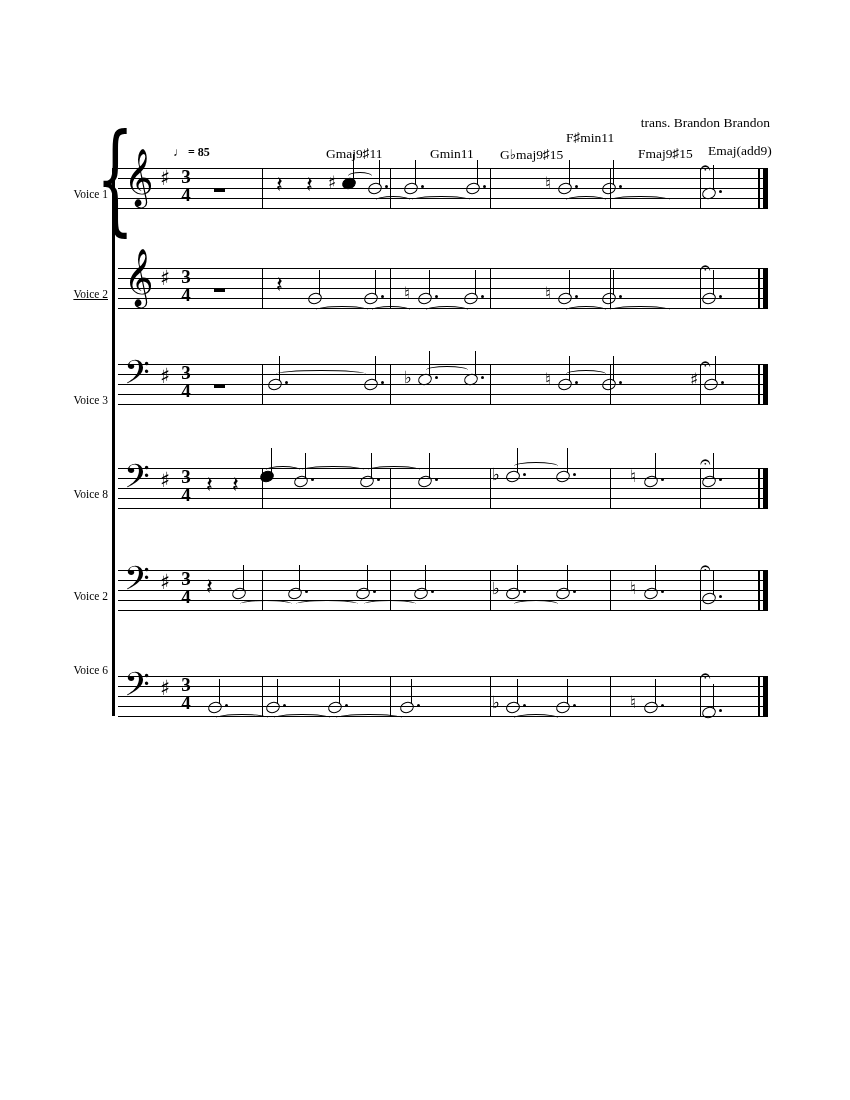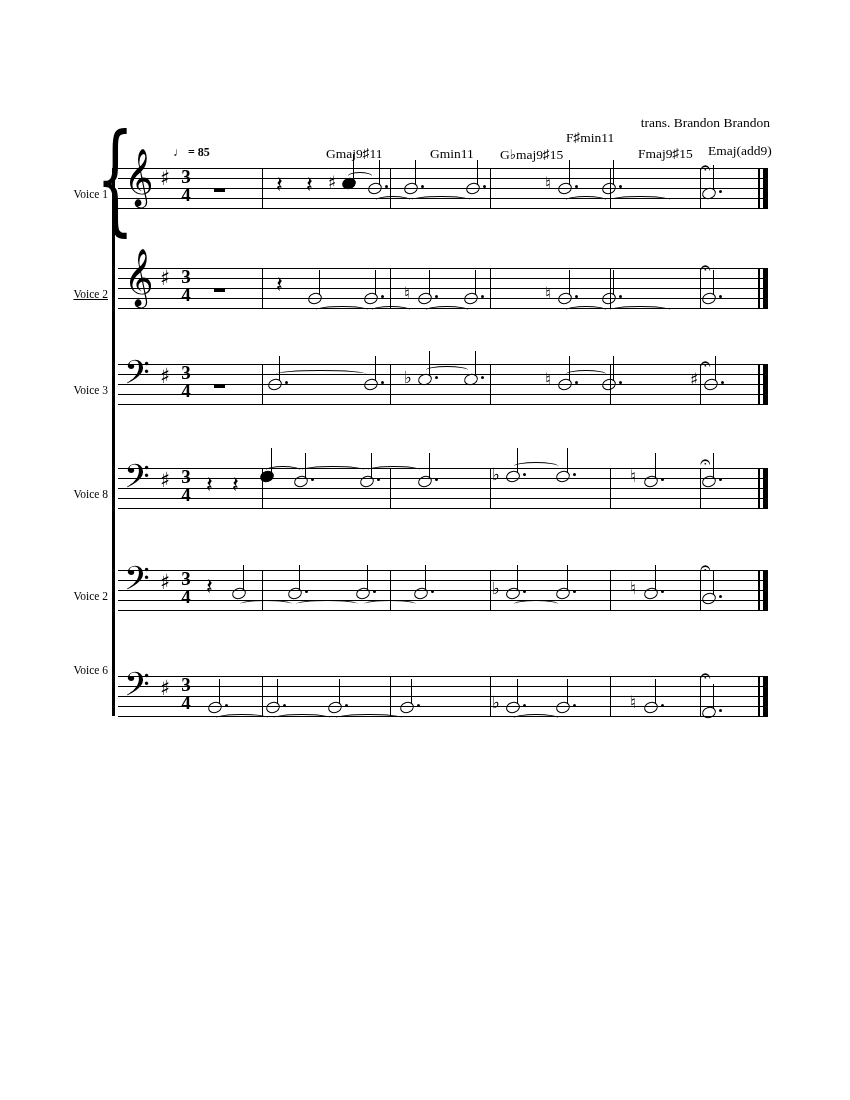--- a/index.html
+++ b/index.html
@@ -329,21 +329,21 @@
     <div class="barline" style="left:262px; top:268px; height:41px;"></div>
     <div class="barline" style="left:390px; top:268px; height:41px;"></div>
     <div class="barline" style="left:490px; top:268px; height:41px;"></div>
     <div class="barline" style="left:610px; top:268px; height:41px;"></div>
     <div class="barline" style="left:700px; top:268px; height:41px;"></div>
     <div class="endbar-thin" style="left:758px; top:268px; height:41px;"></div>
     <div class="endbar-thick" style="left:763px; top:268px; height:41px;"></div>
   </div>
 
   <div class="system">
-    <div class="voice-label" style="top:384px;font-family:Liberation Serif, serif;">Voice 3</div>
+    <div class="voice-label" style="top:394px;font-family:Liberation Serif, serif;">Voice 3</div>
     <div class="staff" style="top:364px;">
       <div class="line l0"></div>
       <div class="line l1"></div>
       <div class="line l2"></div>
       <div class="line l3"></div>
       <div class="line l4"></div>
     </div>
     <div class="clef bass" style="left:124px; top:356px;">𝄢</div>
     <div class="keysig" style="left:160px; top:366px;">♯</div>
     <div class="meter" style="left:174px; top:364px; width:24px;">

